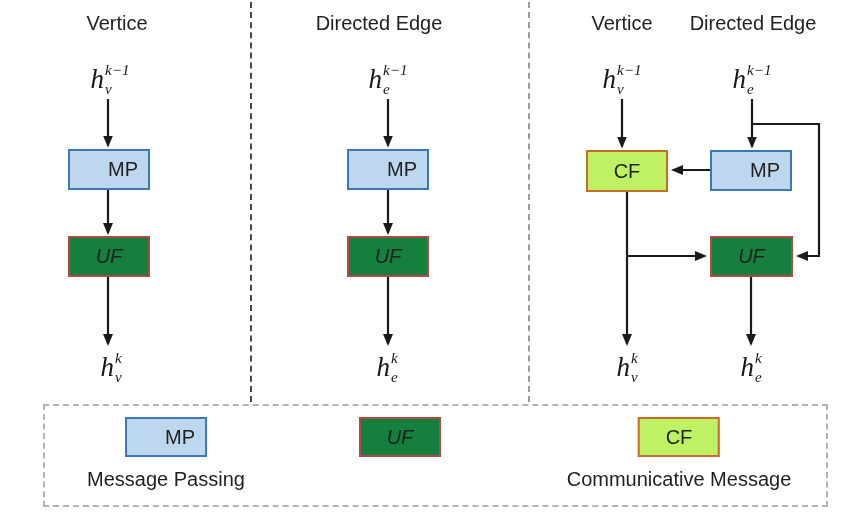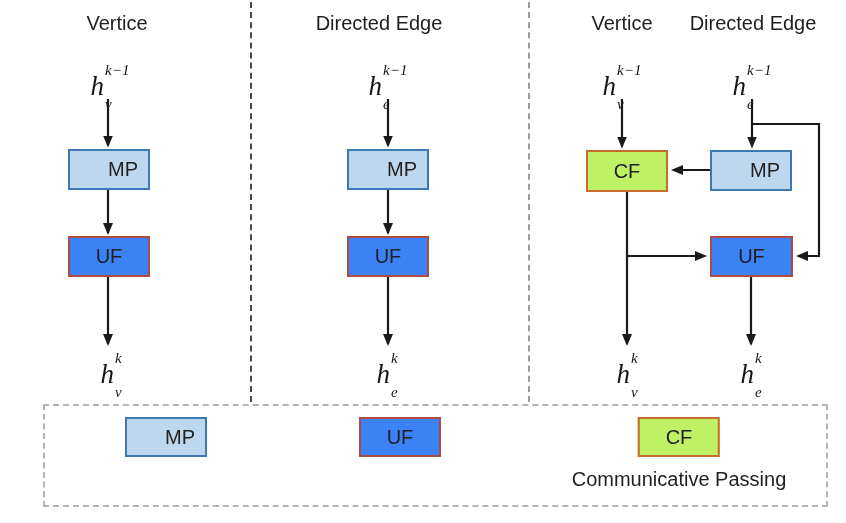--- a/index.html
+++ b/index.html
@@ -38,38 +38,38 @@
     white-space: nowrap;
   }
   .math .mb { display: inline-block; }
   .math .ms {
     display: inline-flex;
     flex-direction: column;
     align-items: flex-start;
     font-size: 15px;
     line-height: 1;
     margin-left: 1px;
-    gap: 19px;
+    gap: 4px;
     transform: translateY(1px);
   }
 
   
   .box {
     position: absolute;
     display: flex;
     align-items: center;
     justify-content: center;
     font-size: 20px;
     font-family: "Liberation Sans", sans-serif;
     color: #1f1f1f;
     box-sizing: border-box;
     border: 2px solid;
   }
   .box-mp { background: #BDD7EE; border-color: #3C78B4; padding-left: 28px; }
-  .box-uf { background: #3b82f6; border-color: #AF4A47; }
+  .box-uf { background: #15803d; border-color: #AF4A47; font-style: italic; }
   .box-cf { background: #bef264; border-color: #C96B2B; }
 
   
   .divider {
     position: absolute;
     top: 2px;
     height: 400px;
     width: 0;
   }
   .divider-1 { left: 250px; border-left: 2px dashed #474747; }
@@ -223,23 +223,24 @@
     <polyline points="752,124 819,124 819,256 798,256" marker-end="url(#ah)"></polyline>
     <polyline points="710,170 673,170" marker-end="url(#ah)"></polyline>
     <polyline points="627,192 627,344" marker-end="url(#ah)"></polyline>
     <polyline points="627,256 705,256" marker-end="url(#ah)"></polyline>
     <polyline points="751,277 751,344" marker-end="url(#ah)"></polyline>
   </svg>
 
   <div class="legend">
     <div class="legend-item" style="left:121px;">
       <div class="box box-mp">MP</div>
+      <div class="legend-label">Message Passing</div>
     </div>
     <div class="legend-item" style="left:355px;">
       <div class="box box-uf">UF</div>
     </div>
     <div class="legend-item" style="left:634px;">
       <div class="box box-cf">CF</div>
-      <div class="legend-label">Communicative Passing</div>
+      <div class="legend-label">Communicative Message</div>
     </div>
   </div>
 
 </div>
 
 </body></html>

